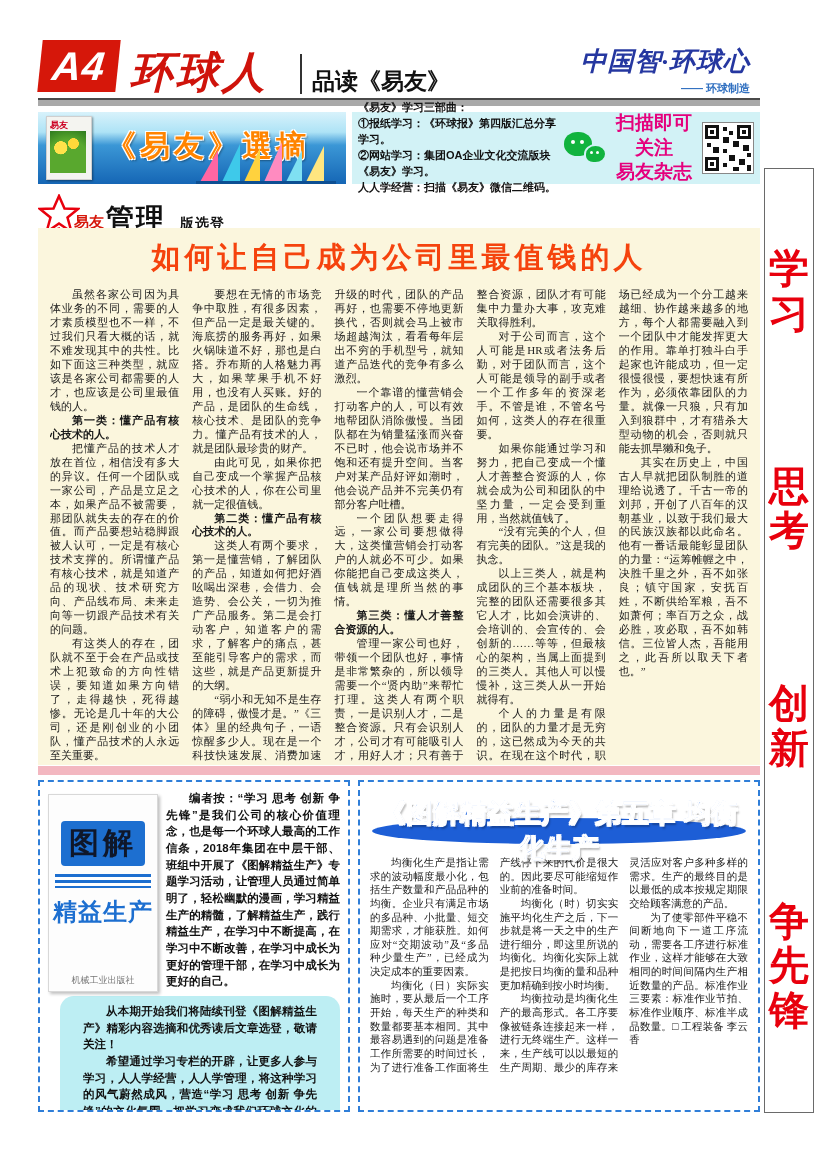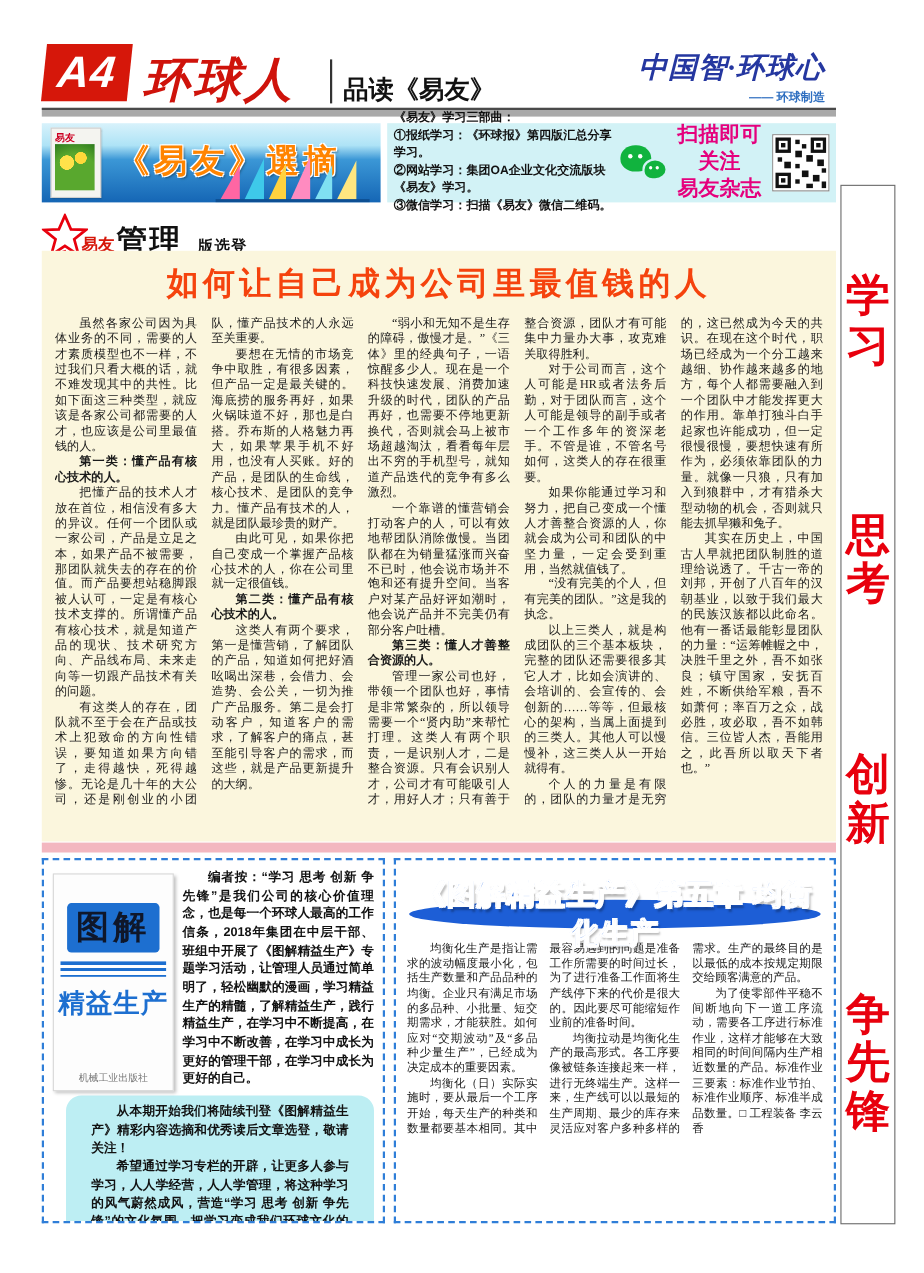--- a/index.html
+++ b/index.html
@@ -145,21 +145,21 @@
         <polygon points="92,44 108,12 108,44" fill="#7fe0f2"></polygon>
         <polygon points="112,44 130,8 130,44" fill="#ffe680"></polygon>
         <rect x="2" y="43" width="140" height="3" fill="#0d4f93"></rect>
       </svg>
     </div>
     <div class="banner-info">
       <div class="banner-lines" id="banner-lines">
           <p>《易友》学习三部曲：</p>
           <p>①报纸学习：《环球报》第四版汇总分享学习。</p>
           <p>②网站学习：集团OA企业文化交流版块《易友》学习。</p>
-          <p>③微信学习：扫描《易友》微信二维码。</p>
+          <p>人人学经营：扫描《易友》微信二维码。</p>
         </div>
       <div class="wx-icon">
         <div class="wx-b1"></div>
           <div class="wx-b2"></div>
       </div>
       <div class="scan-text">
         <div>扫描即可关注</div>
         <div>易友杂志</div>
       </div>
       <svg class="qr" viewBox="0 0 50 50">
@@ -209,20 +209,21 @@
         <p>虽然各家公司因为具体业务的不同，需要的人才素质模型也不一样，不过我们只看大概的话，就不难发现其中的共性。比如下面这三种类型，就应该是各家公司都需要的人才，也应该是公司里最值钱的人。</p>
         <p class="sub-head">第一类：懂产品有核心技术的人。</p>
         <p>把懂产品的技术人才放在首位，相信没有多大的异议。任何一个团队或一家公司，产品是立足之本，如果产品不被需要，那团队就失去的存在的价值。而产品要想站稳脚跟被人认可，一定是有核心技术支撑的。所谓懂产品有核心技术，就是知道产品的现状、技术研究方向、产品线布局、未来走向等一切跟产品技术有关的问题。</p>
         <p>有这类人的存在，团队就不至于会在产品或技术上犯致命的方向性错误，要知道如果方向错了，走得越快，死得越惨。无论是几十年的大公司，还是刚创业的小团队，懂产品技术的人永远至关重要。</p>
         <p>要想在无情的市场竞争中取胜，有很多因素，但产品一定是最关键的。海底捞的服务再好，如果火锅味道不好，那也是白搭。乔布斯的人格魅力再大，如果苹果手机不好用，也没有人买账。好的产品，是团队的生命线，核心技术、是团队的竞争力。懂产品有技术的人，就是团队最珍贵的财产。</p>
         <p>由此可见，如果你把自己变成一个掌握产品核心技术的人，你在公司里就一定很值钱。</p>
         <p class="sub-head">第二类：懂产品有核心技术的人。</p>
         <p>这类人有两个要求，第一是懂营销，了解团队的产品，知道如何把好酒吆喝出深巷，会借力、会造势、会公关，一切为推广产品服务。第二是会打动客户，知道客户的需求，了解客户的痛点，甚至能引导客户的需求，而这些，就是产品更新提升的大纲。</p>
         <p>“弱小和无知不是生存的障碍，傲慢才是。”《三体》里的经典句子，一语惊醒多少人。现在是一个科技快速发展、消费加速升级的时代，团队的产品再好，也需要不停地更新换代，否则就会马上被市场超越淘汰，看看每年层出不穷的手机型号，就知道产品迭代的竞争有多么激烈。</p>
         <p>一个靠谱的懂营销会打动客户的人，可以有效地帮团队消除傲慢。当团队都在为销量猛涨而兴奋不已时，他会说市场并不饱和还有提升空间。当客户对某产品好评如潮时，他会说产品并不完美仍有部分客户吐槽。</p>
+        <p>一个团队想要走得远，一家公司要想做得大，这类懂营销会打动客户的人就必不可少。如果你能把自己变成这类人，值钱就是理所当然的事情。</p>
         <p class="sub-head">第三类：懂人才善整合资源的人。</p>
         <p>管理一家公司也好，带领一个团队也好，事情是非常繁杂的，所以领导需要一个“贤内助”来帮忙打理。这类人有两个职责，一是识别人才，二是整合资源。只有会识别人才，公司才有可能吸引人才，用好人才；只有善于整合资源，团队才有可能集中力量办大事，攻克难关取得胜利。</p>
         <p>对于公司而言，这个人可能是HR或者法务后勤，对于团队而言，这个人可能是领导的副手或者一个工作多年的资深老手。不管是谁，不管名号如何，这类人的存在很重要。</p>
         <p>如果你能通过学习和努力，把自己变成一个懂人才善整合资源的人，你就会成为公司和团队的中坚力量，一定会受到重用，当然就值钱了。</p>
         <p>“没有完美的个人，但有完美的团队。”这是我的执念。</p>
         <p>以上三类人，就是构成团队的三个基本板块，完整的团队还需要很多其它人才，比如会演讲的、会培训的、会宣传的、会创新的……等等，但最核心的架构，当属上面提到的三类人。其他人可以慢慢补，这三类人从一开始就得有。</p>
         <p>个人的力量是有限的，团队的力量才是无穷的，这已然成为今天的共识。在现在这个时代，职场已经成为一个分工越来越细、协作越来越多的地方，每个人都需要融入到一个团队中才能发挥更大的作用。靠单打独斗白手起家也许能成功，但一定很慢很慢，要想快速有所作为，必须依靠团队的力量。就像一只狼，只有加入到狼群中，才有猎杀大型动物的机会，否则就只能去抓旱獭和兔子。</p>
         <p>其实在历史上，中国古人早就把团队制胜的道理给说透了。千古一帝的刘邦，开创了八百年的汉朝基业，以致于我们最大的民族汉族都以此命名。他有一番话最能彰显团队的力量：“运筹帷幄之中，决胜千里之外，吾不如张良；镇守国家，安抚百姓，不断供给军粮，吾不如萧何；率百万之众，战必胜，攻必取，吾不如韩信。三位皆人杰，吾能用之，此吾所以取天下者也。”</p>
       </div>
   </div>
@@ -246,20 +247,21 @@
   </div>
 
   <div class="chapter-box">
     <div class="chapter-title">
       <div class="chapter-swoosh"></div>
       <h2>《图解精益生产》第五章 均衡化生产</h2>
     </div>
     <div class="chapter-body" id="chapter-body">
         <p>均衡化生产是指让需求的波动幅度最小化，包括生产数量和产品品种的均衡。企业只有满足市场的多品种、小批量、短交期需求，才能获胜。如何应对“交期波动”及“多品种少量生产”，已经成为决定成本的重要因素。</p>
         <p>均衡化（日）实际实施时，要从最后一个工序开始，每天生产的种类和数量都要基本相同。其中最容易遇到的问题是准备工作所需要的时间过长，为了进行准备工作面将生产线停下来的代价是很大的。因此要尽可能缩短作业前的准备时间。</p>
+        <p>均衡化（时）切实实施平均化生产之后，下一步就是将一天之中的生产进行细分，即这里所说的均衡化。均衡化实际上就是把按日均衡的量和品种更加精确到按小时均衡。</p>
         <p>均衡拉动是均衡化生产的最高形式。各工序要像被链条连接起来一样，进行无终端生产。这样一来，生产线可以以最短的生产周期、最少的库存来灵活应对客户多种多样的需求。生产的最终目的是以最低的成本按规定期限交给顾客满意的产品。</p>
         <p>为了使零部件平稳不间断地向下一道工序流动，需要各工序进行标准作业，这样才能够在大致相同的时间间隔内生产相近数量的产品。标准作业三要素：标准作业节拍、标准作业顺序、标准半成品数量。□ 工程装备 李云香</p>
       </div>
   </div>
 
   <div class="sidebar" id="sidebar-words">
       <div class="side-word">
         <span>学</span>
         <span>习</span>
       </div>

